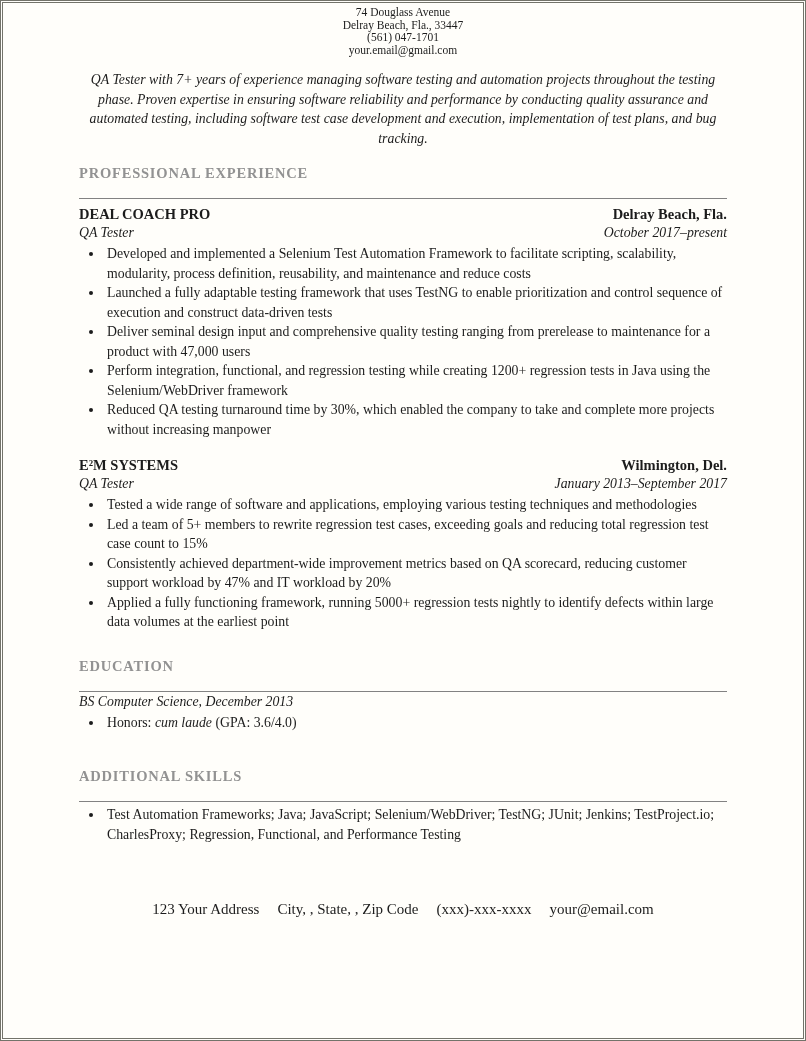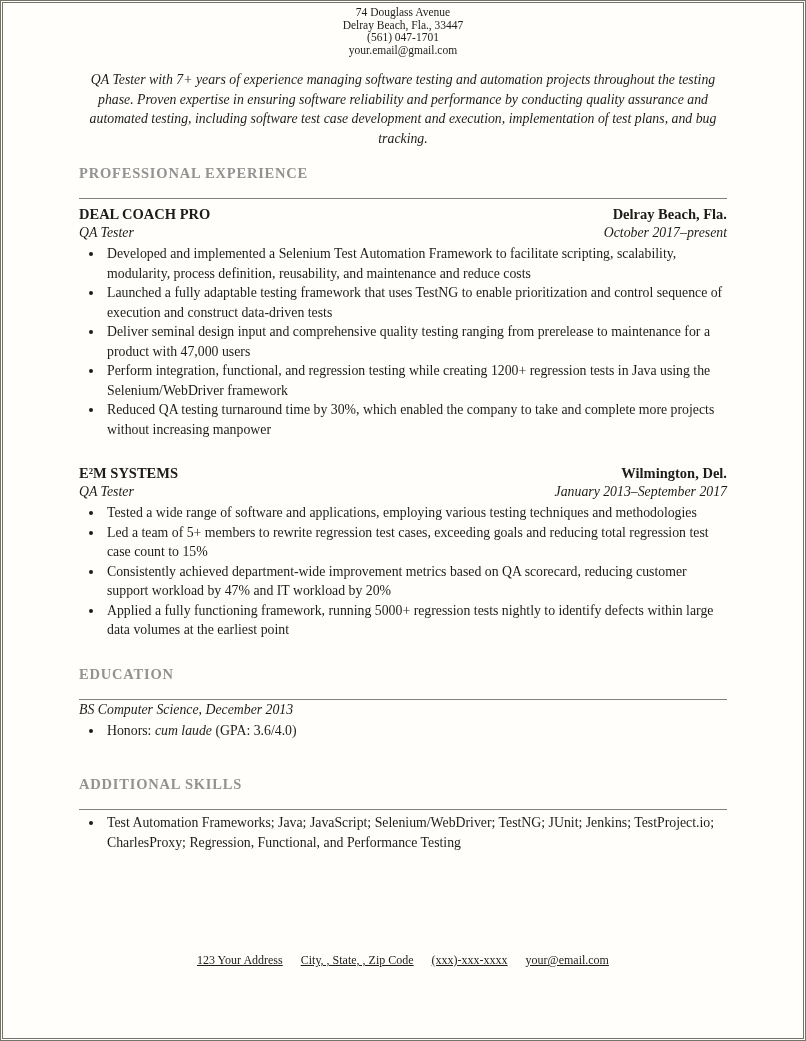--- a/index.html
+++ b/index.html
@@ -56,36 +56,35 @@
 
   ul.bullets {
     margin: 3px 0 0 0;
     padding-left: 25px;
   }
   ul.bullets li {
     font-size: 13.8px;
     line-height: 19.5px;
     padding-left: 3px;
   }
-  .job + .job { margin-top: 26px; }
+  .job + .job { margin-top: 18px; }
 
   .section-education { margin-top: 26px; }
   .section-skills { margin-top: 36px; }
   .degree { font-size: 13.8px; font-style: italic; margin-top: 2px; }
   .italic { font-style: italic; }
 
   
   .footer {
     position: absolute;
     left: 0; right: 0;
-    top: 950px;
+    top: 898px;
     text-align: center;
-    font-size: 12px;
+    font-size: 15px;
     color: #1c1c1c;
-    text-decoration: underline;
   }
   .footer span { margin: 0 9px; }
 </style>
 </head>
 <body>
 
 <div class="content">
 
   <div class="contact">
     <div>74 Douglass Avenue</div>

